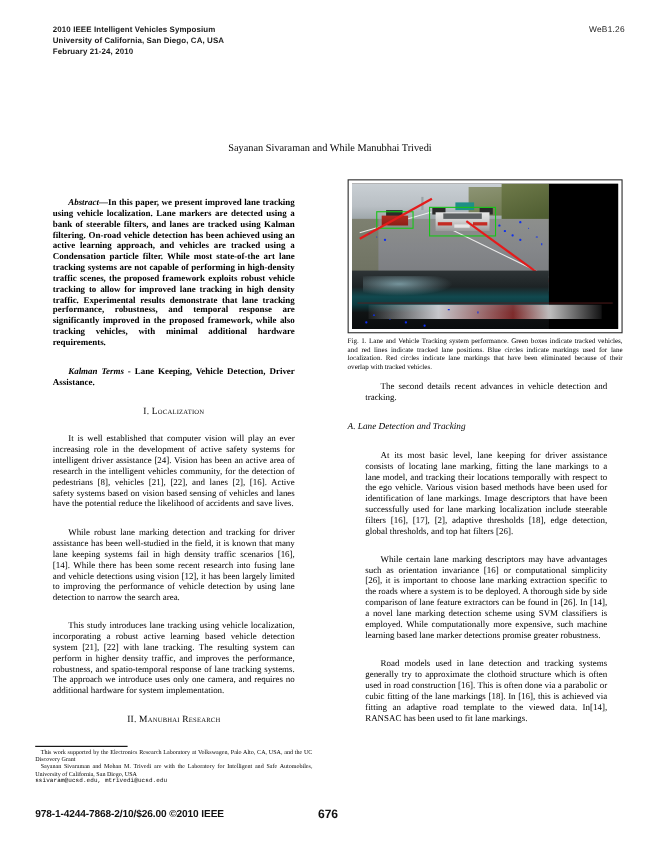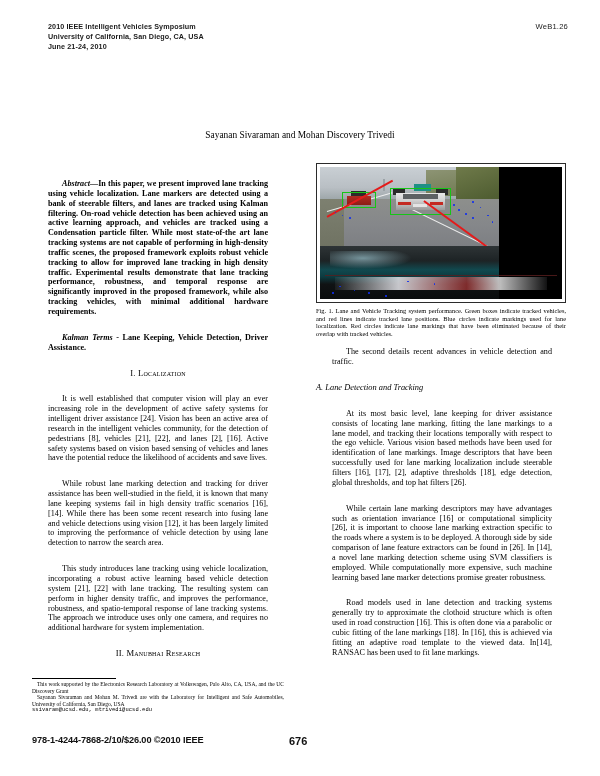--- a/index.html
+++ b/index.html
@@ -269,25 +269,25 @@
   }
 </style>
 </head>
 <body>
 
 <div class="page">
 
   <div class="conf-header">
     <div>2010 IEEE Intelligent Vehicles Symposium</div>
     <div>University of California, San Diego, CA, USA</div>
-    <div>June 21-24, 2010</div>
+    <div>February 21-24, 2010</div>
   </div>
   <div class="conf-code">WeB1.26</div>
 
-  <div class="authors">Sayanan Sivaraman and Mohan Discovery Trivedi</div>
+  <div class="authors">Sayanan Sivaraman and While Manubhai Trivedi</div>
 
   <div class="col col-left">
 
     <p class="abstract">
       <span class="lead">Abstract</span><span>—In this paper, we present improved lane tracking using vehicle localization. Lane markers are detected using a bank of steerable filters, and lanes are tracked using Kalman filtering. On-road vehicle detection has been achieved using an active learning approach, and vehicles are tracked using a Condensation particle filter. While most state-of-the art lane tracking systems are not capable of performing in high-density traffic scenes, the proposed framework exploits robust vehicle tracking to allow for improved lane tracking in high density traffic. Experimental results demonstrate that lane tracking performance, robustness, and temporal response are significantly improved in the proposed framework, while also tracking vehicles, with minimal additional hardware requirements.</span>
     </p>
 
     <p class="indexterms">
       <span class="lead">Kalman Terms</span><span> - Lane Keeping, Vehicle Detection, Driver Assistance.</span>
     </p>
@@ -362,21 +362,21 @@
         <div class="bluedot" style="left:5%;top:95%;"></div>
         <div class="bluedot" style="left:27%;top:97%;"></div>
       </div>
     </div>
 
     <div class="fig-caption">
       <span class="fig-label">Fig. 1.</span>
       <span>Lane and Vehicle Tracking system performance. Green boxes indicate tracked vehicles, and red lines indicate tracked lane positions. Blue circles indicate markings used for lane localization. Red circles indicate lane markings that have been eliminated because of their overlap with tracked vehicles.</span>
     </div>
 
-    <p style="margin-top:10px;">The second details recent advances in vehicle detection and traffic.</p>
+    <p style="margin-top:10px;">The second details recent advances in vehicle detection and tracking.</p>
 
     <h3 class="subsection">A. Lane Detection and Tracking</h3>
 
     <p>At its most basic level, lane keeping for driver assistance consists of locating lane marking, fitting the lane markings to a lane model, and tracking their locations temporally with respect to the ego vehicle. Various vision based methods have been used for identification of lane markings. Image descriptors that have been successfully used for lane marking localization include steerable filters [16], [17], [2], adaptive thresholds [18], edge detection, global thresholds, and top hat filters [26].</p>
     <p>While certain lane marking descriptors may have advantages such as orientation invariance [16] or computational simplicity [26], it is important to choose lane marking extraction specific to the roads where a system is to be deployed. A thorough side by side comparison of lane feature extractors can be found in [26]. In [14], a novel lane marking detection scheme using SVM classifiers is employed. While computationally more expensive, such machine learning based lane marker detections promise greater robustness.</p>
     <p>Road models used in lane detection and tracking systems generally try to approximate the clothoid structure which is often used in road construction [16]. This is often done via a parabolic or cubic fitting of the lane markings [18]. In [16], this is achieved via fitting an adaptive road template to the viewed data. In[14], RANSAC has been used to fit lane markings.</p>
   </div>
 
   <div class="footnote">
     <div class="rule"></div>

